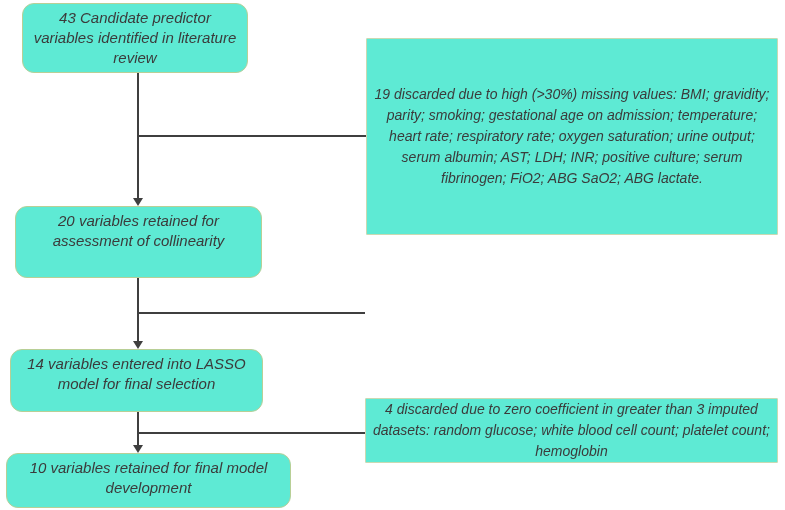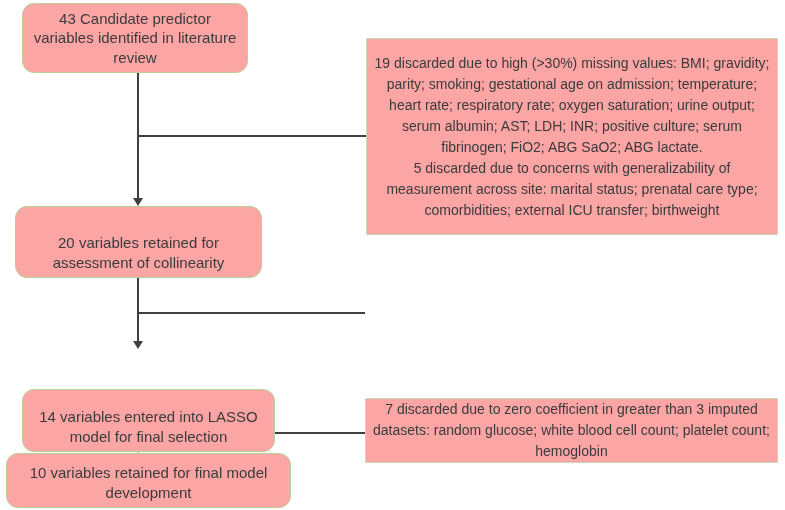--- a/index.html
+++ b/index.html
@@ -15,25 +15,26 @@
     background:var(--background);
     font-family:"Liberation Sans", sans-serif;
     color:var(--text);
     position:relative;
     overflow:hidden;
   }
   .canvas{position:absolute;inset:0;}
   .box{
     position:absolute;
     box-sizing:border-box;
-    background:#fca5a5;
+    background:#5eead4;
     display:flex;
-    align-items:flex-end;
+    align-items:flex-start;
     justify-content:center;
     text-align:center;
+    font-style:italic;
   }
   .lbox{
     border:1.5px solid var(--left-box-border);
     border-radius:12px;
     font-size:15px;
     line-height:1.32;
     padding:4px 10px;
   }
   .rbox{
     border:1px solid var(--right-box-border);
@@ -79,31 +80,30 @@
   <div class="hline" style="left:137px;top:432px;width:228px;"></div>
 
   <div class="box lbox" style="left:22px;top:3px;width:226px;height:70px;">
     <span>43 Candidate predictor variables identified in literature review</span>
   </div>
 
   <div class="box lbox" style="left:15px;top:206px;width:247px;height:72px;">
     <span>20 variables retained for assessment of collinearity</span>
   </div>
 
-  <div class="box lbox" style="left:22px;top:349px;width:253px;height:63px;margin-top:40px;">
+  <div class="box lbox" style="left:10px;top:349px;width:253px;height:63px;">
     <span>14 variables entered into LASSO model for final selection</span>
   </div>
 
   <div class="box lbox" style="left:6px;top:453px;width:285px;height:55px;">
     <span>10 variables retained for final model development</span>
   </div>
 
   <div class="box rbox" style="left:366px;top:38px;width:412px;height:197px;">
     <div>19 discarded due to high (&gt;30%) missing values: BMI; gravidity; parity; smoking; gestational age on admission; temperature; heart rate; respiratory rate; oxygen saturation; urine output; serum albumin; AST; LDH; INR; positive culture; serum fibrinogen; FiO2; ABG SaO2; ABG lactate.</div>
-    <div>5 discarded due to concerns with generalizability of measurement across site: marital status; prenatal care type; comorbidities; external ICU transfer; birthweight</div>
   </div>
 
 
   <div class="box rbox" style="left:365px;top:398px;width:413px;height:65px;">
-    <div>7 discarded due to zero coefficient in greater than 3 imputed datasets: random glucose; white blood cell count; platelet count; hemoglobin</div>
+    <div>4 discarded due to zero coefficient in greater than 3 imputed datasets: random glucose; white blood cell count; platelet count; hemoglobin</div>
   </div>
 
 </div>
 
 </body></html>

